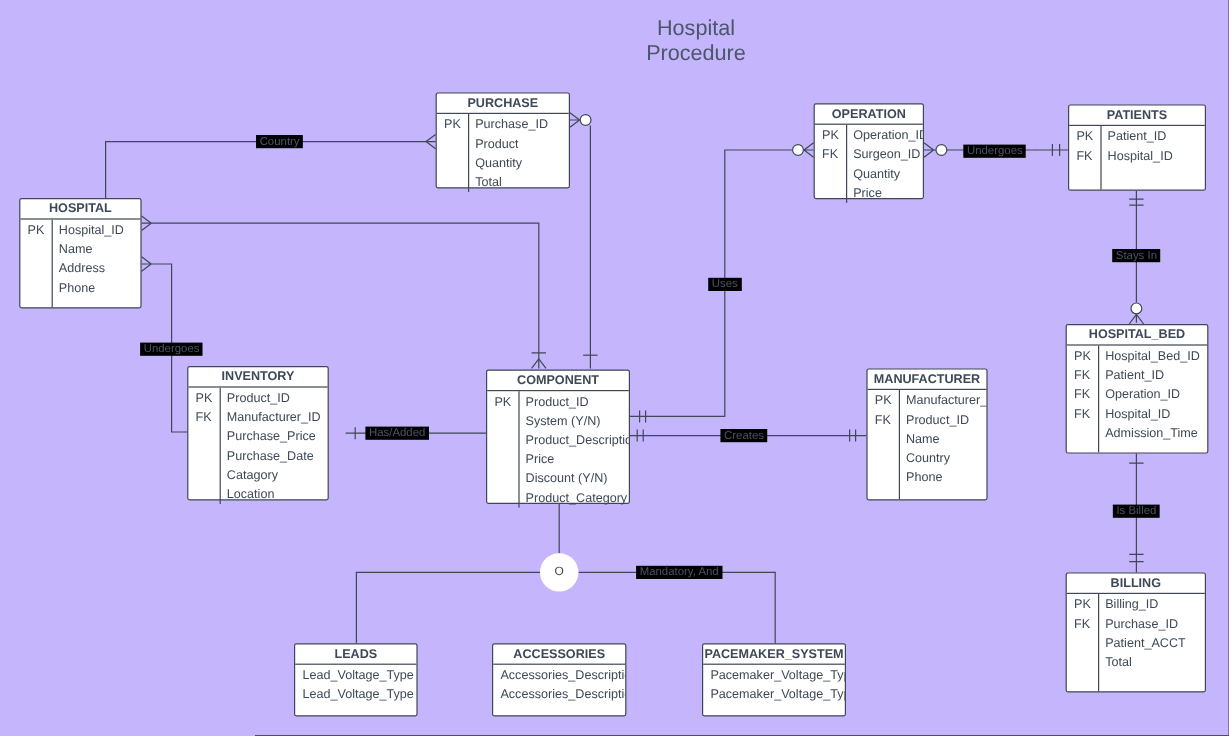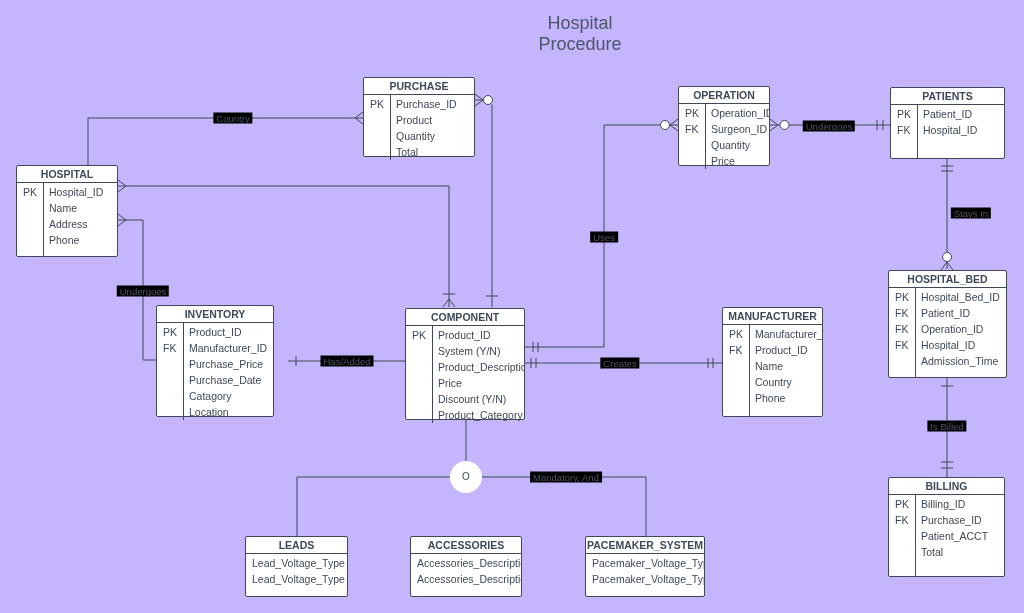--- a/index.html
+++ b/index.html
@@ -354,22 +354,22 @@
           <span class="attr-cell">Pacemaker_Voltage_Type</span>
         </div>
         <div class="entity-row">
           <span class="attr-cell">Pacemaker_Voltage_Type</span>
         </div>
       </div>
   </div>
 
   <span class="rel-label" style="left:233px;top:118px;">Country</span>
   <span class="rel-label" style="left:143px;top:291px;">Undergoes</span>
-  <span class="rel-label" style="left:347px;top:361px;">Has/Added</span>
+  <span class="rel-label" style="left:331px;top:361px;">Has/Added</span>
   <span class="rel-label" style="left:604px;top:237px;">Uses</span>
   <span class="rel-label" style="left:620px;top:363px;">Creates</span>
   <span class="rel-label" style="left:829px;top:126px;">Undergoes</span>
-  <span class="rel-label" style="left:947px;top:213px;margin-left:24px;">Stays In</span>
+  <span class="rel-label" style="left:947px;top:213px;">Stays In</span>
   <span class="rel-label" style="left:947px;top:426px;">Is Billed</span>
   <span class="rel-label" style="left:566px;top:477px;">Mandatory, And</span>
 
   <span id="or-circle-label">O</span>
 </div>
 
 </body></html>

